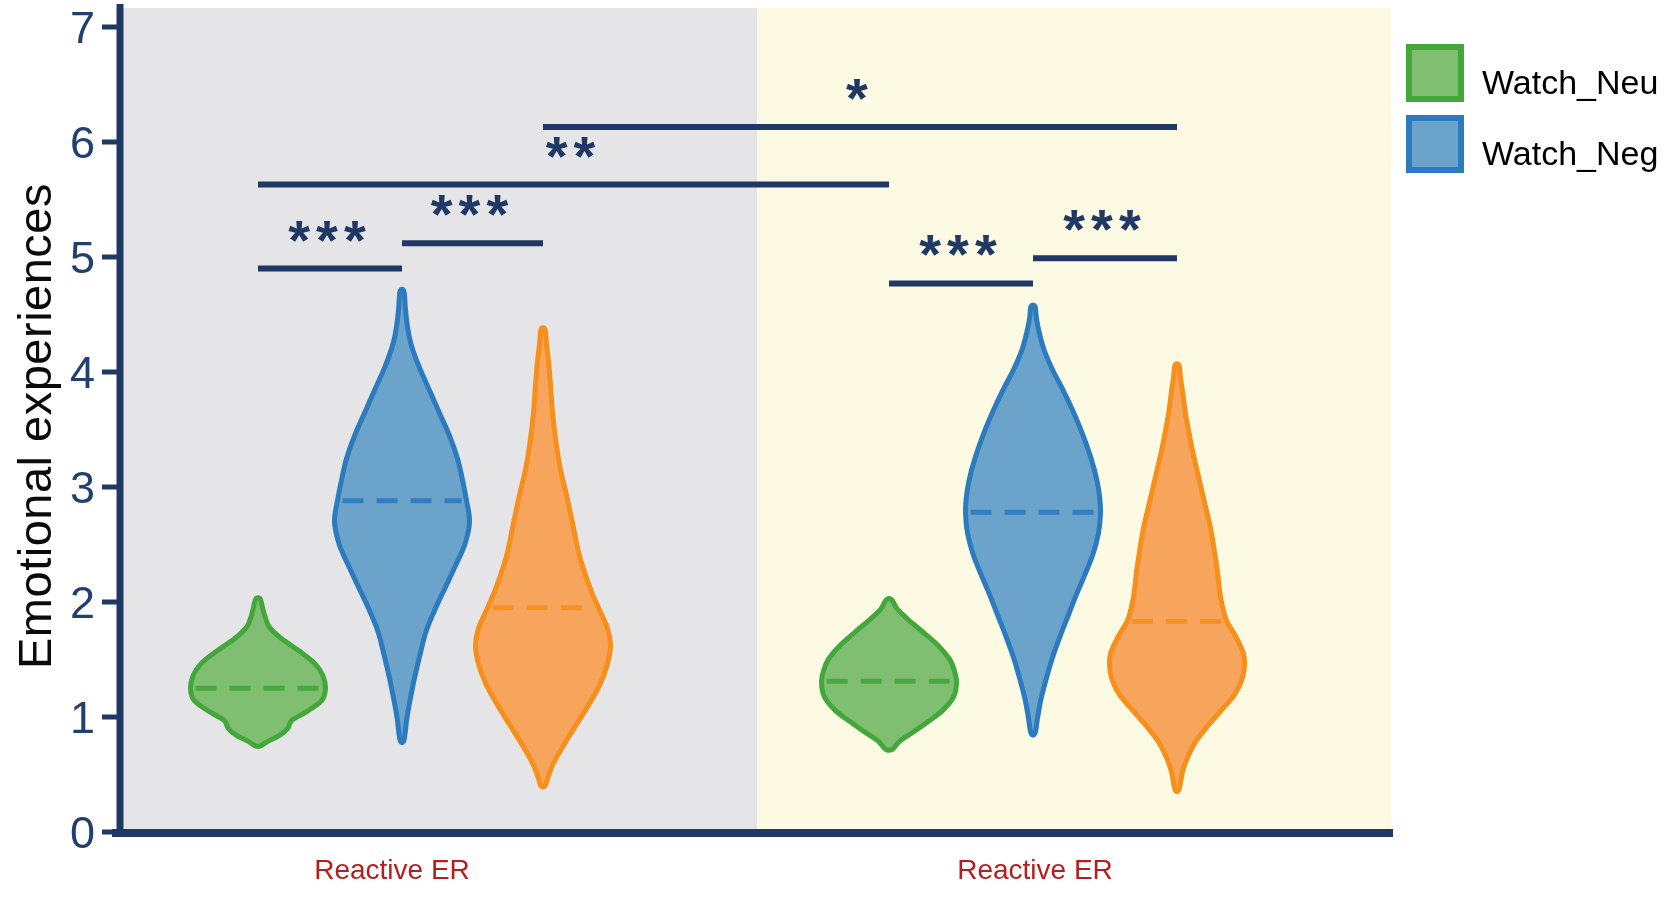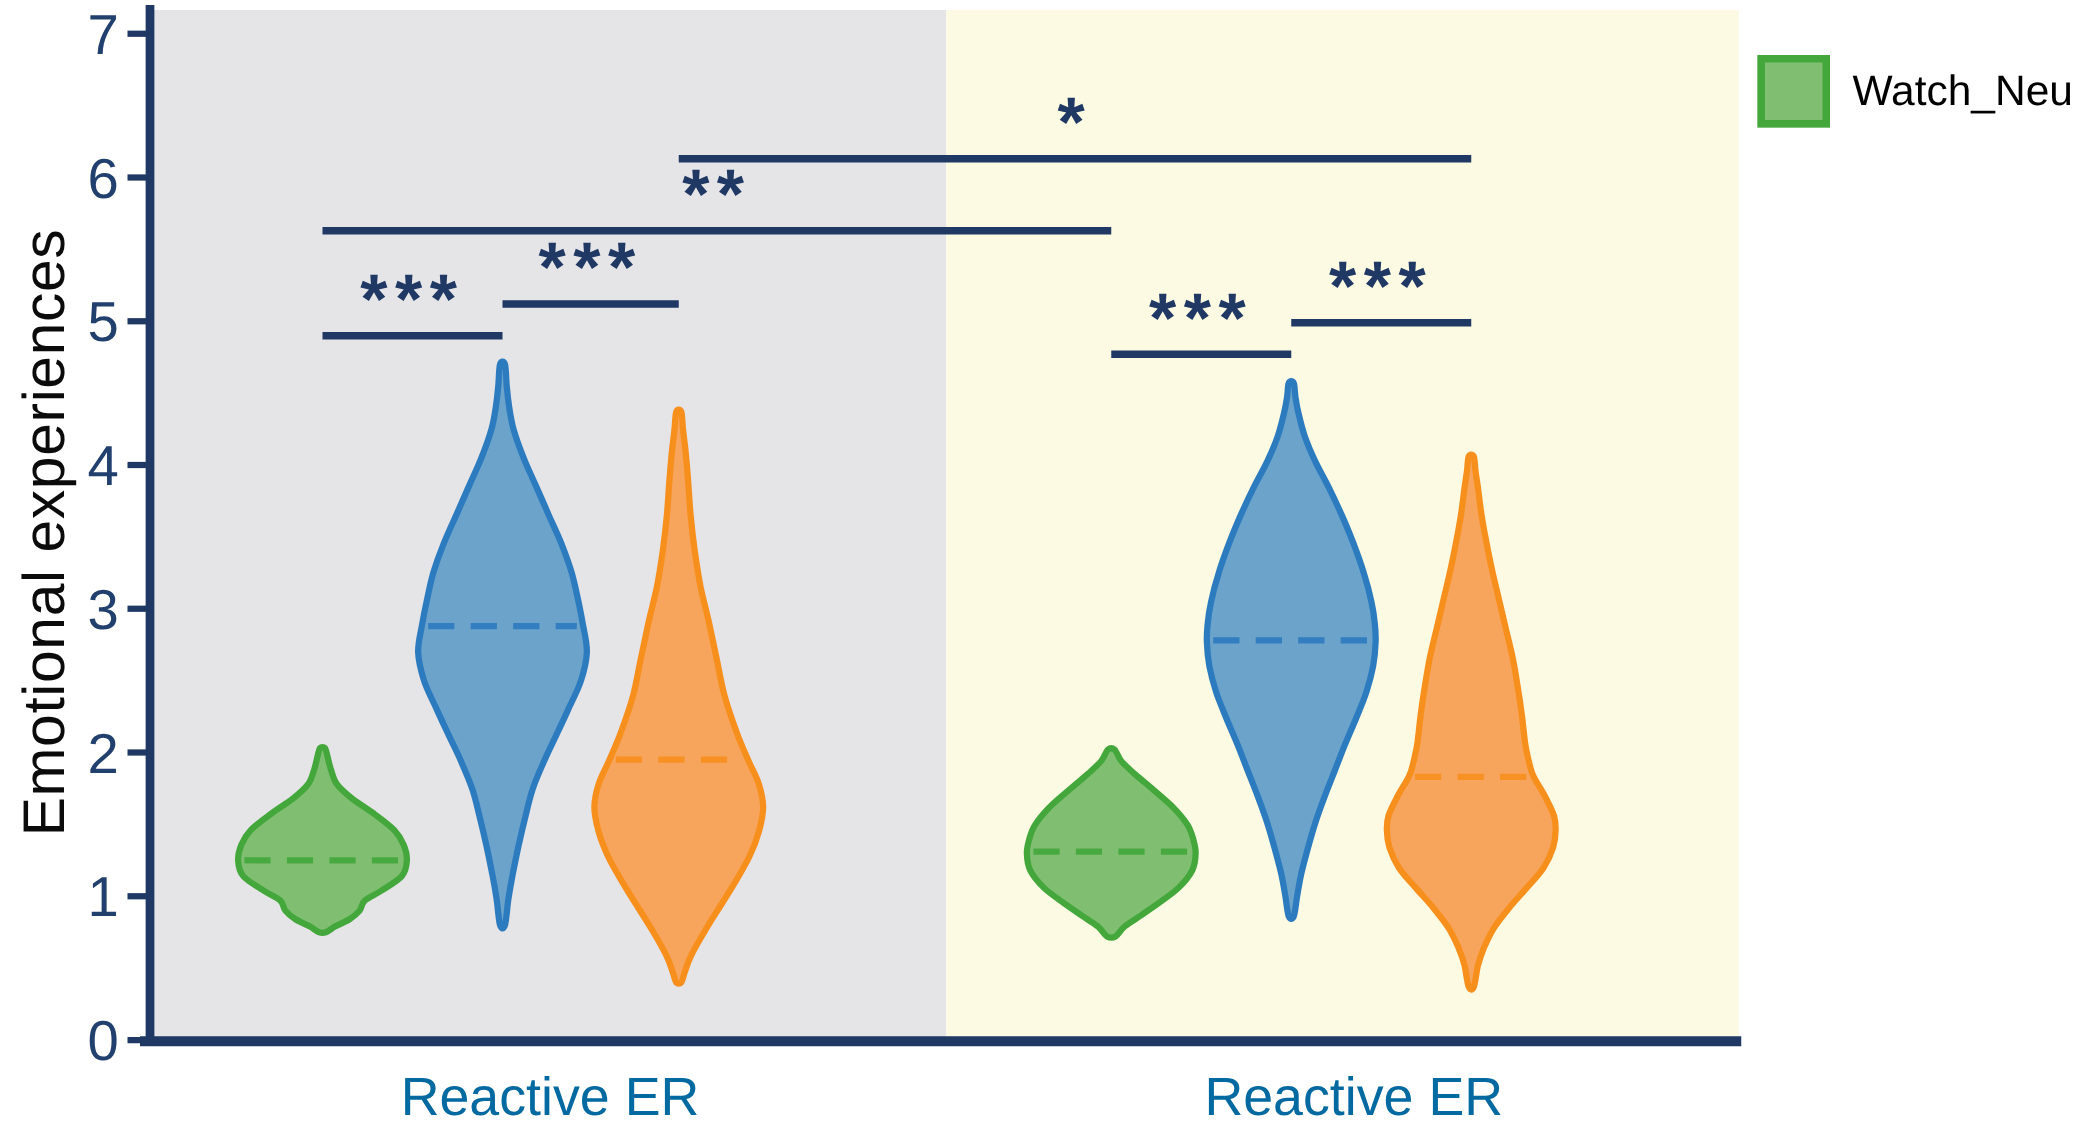--- a/index.html
+++ b/index.html
@@ -8,30 +8,30 @@
     background:#ffffff;font-family:"Liberation Sans",sans-serif;
   }
   .stage{position:absolute;inset:0;}
   #chart-svg{position:absolute;left:0;top:0;}
   .y-title{
     position:absolute;left:-230px;top:398px;width:530px;height:56px;
     text-align:center;font-size:47px;color:#0b0b0b;letter-spacing:0.5px;
     transform:rotate(-90deg);transform-origin:center;white-space:nowrap;
   }
   .x-label{
-    position:absolute;top:854px;font-size:43px;color:#0369a1;
-    transform:translateX(-50%);white-space:nowrap;margin-left:48px;
+    position:absolute;top:854px;font-size:28px;color:#b91c1c;
+    transform:translateX(-50%);white-space:nowrap;
   }
   .xlab-0{left:392px;}
   .xlab-1{left:1035px;}
   .legend{
     position:absolute;left:1406px;top:44px;
     display:flex;flex-direction:column;gap:13px;
   }
-  .legend-item{display:flex;align-items:center;gap:18px;height:58px;}
+  .legend-item{display:flex;align-items:flex-end;gap:18px;height:58px;}
   .swatch{width:46px;height:46px;border:6px solid;}
   .legend-label{font-size:34px;color:#000;white-space:nowrap;}
 </style>
 </head>
 <body>
 
 <div class="stage">
   <svg id="chart-svg" width="1667" height="917">
       <rect x="122" y="8" width="635" height="825" fill="#e5e4e7"></rect>
       <rect x="757" y="8" width="634" height="825" fill="#fcfae3"></rect>
@@ -79,14 +79,18 @@
       <text x="95" y="43" text-anchor="end" fill="#21406e" font-size="45" font-weight="500" font-family="&quot;Liberation Sans&quot;, sans-serif">7</text>
     </svg>
   <div class="y-title">Emotional experiences</div>
   <div class="x-label xlab-0">Reactive ER</div>
   <div class="x-label xlab-1">Reactive ER</div>
   <div class="legend" id="legend">
       <div class="legend-item">
         <div class="swatch" style="background: rgb(128, 191, 113); border-color: rgb(68, 167, 60);"></div>
         <span class="legend-label">Watch_Neu</span>
       </div>
+      <div class="legend-item">
+        <div class="swatch" style="background: rgb(107, 163, 203); border-color: rgb(44, 123, 191);"></div>
+        <span class="legend-label">Watch_Neg</span>
+      </div>
     </div>
 </div>
 
 </body></html>

